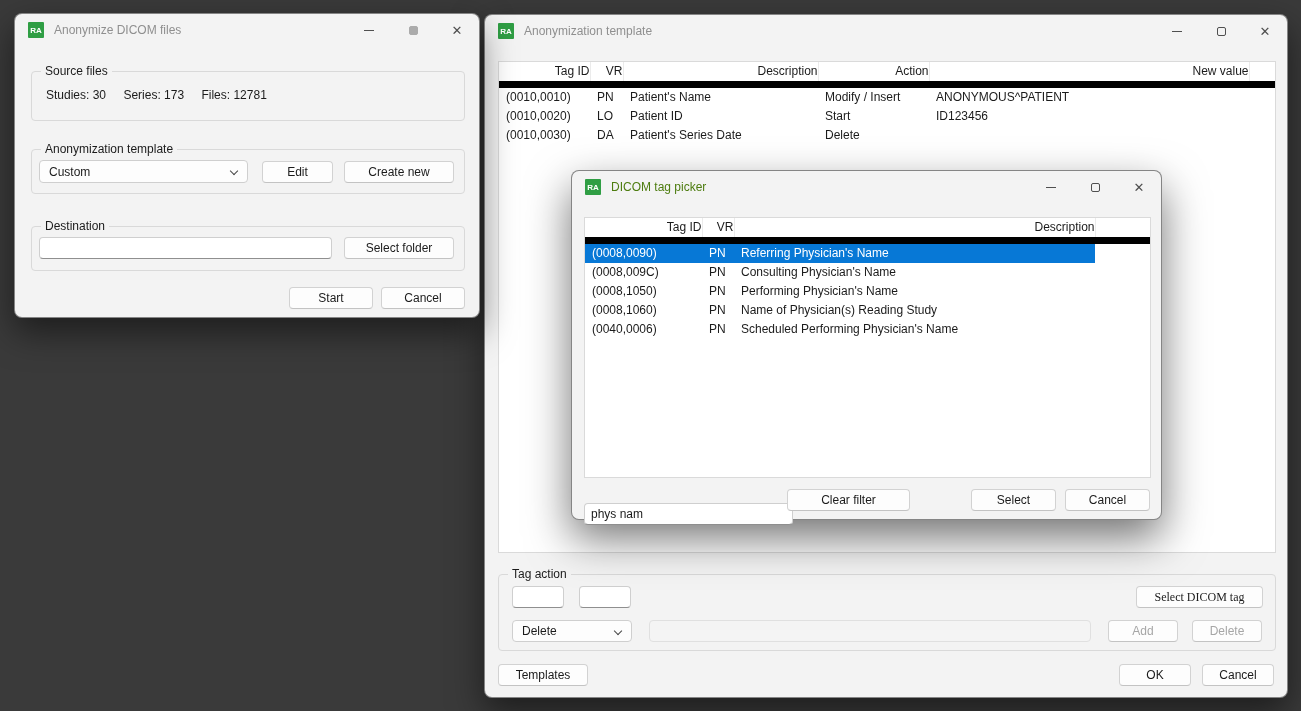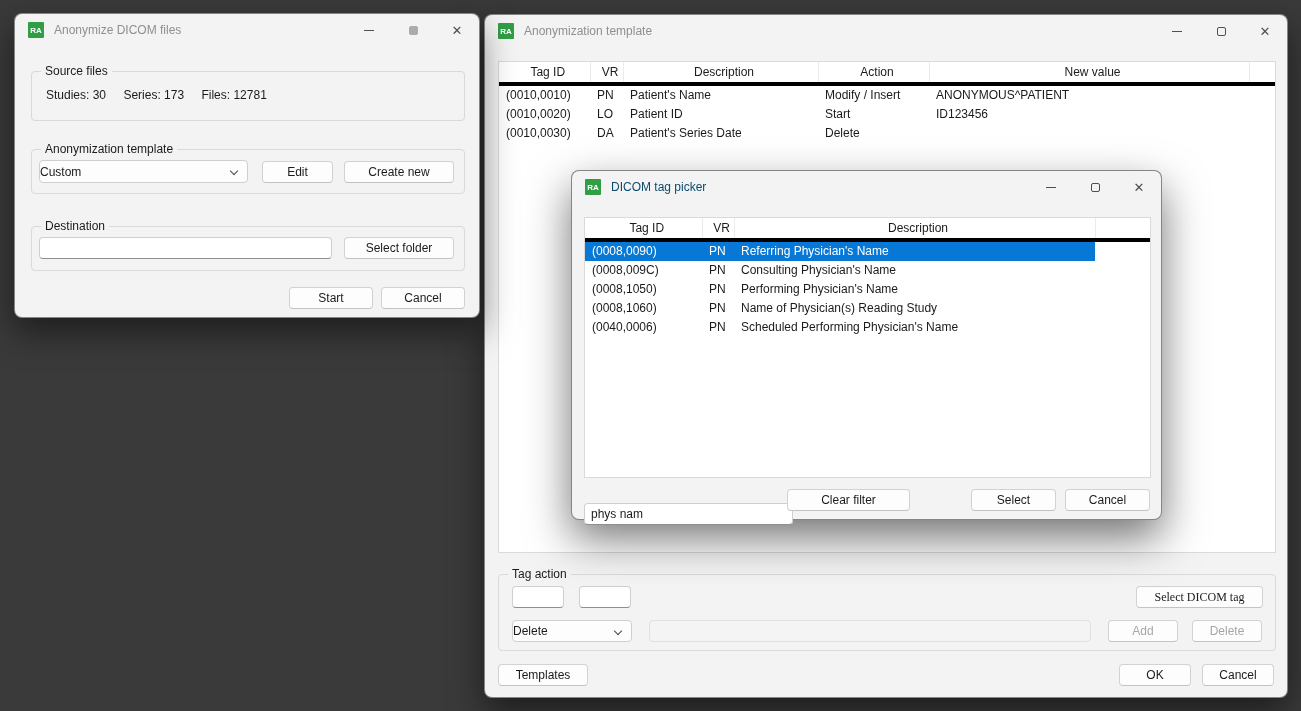--- a/index.html
+++ b/index.html
@@ -25,21 +25,21 @@
     border-top-left-radius:8px; border-top-right-radius:8px;
   }
   .app-icon {
     width:16px; height:16px; border-radius:1px;
     background: var(--logo-green, #2f9e44);
     color:#fff; font-weight:bold; font-size:8px;
     display:flex; align-items:center; justify-content:center;
     margin-left:13px; flex:0 0 auto;
   }
   .title-text { margin-left:10px; color:#8f8f8f; white-space:nowrap; }
-  .window.active .title-text { color:#0c4a6e; }
+  .window.active .title-text { color:#4d7c0f; }
   .win-controls { margin-left:auto; display:flex; height:100%; }
   .win-btn { width:44px; height:100%; display:flex; align-items:center; justify-content:center; color:#4f4f4f; font-size:12px; }
   .min-line { width:10px; height:1px; background:#4f4f4f; display:block; }
   .max-box { width:9px; height:9px; border:1px solid #4f4f4f; border-radius:2px; display:block; }
   .dim .min-line, .dim.max-box { border-color:#ababab; background:#ababab; }
   .max-box.dim { border-color:#ababab; }
   .glyph-close { font-size:13px; }
 
   .groupbox {
     position:absolute;
@@ -71,38 +71,38 @@
     border-radius:4px;
     padding:0 6px; font:inherit; color:#1b1b1b; outline:none;
   }
   .textbox.disabled { background:#f4f4f4; border-color:#e0e0e0; border-bottom-color:#e0e0e0; }
 
   .combo {
     position:absolute; height:23px;
     background:#fdfdfd;
     border:1px solid #cfcfcf;
     border-radius:4px;
-    display:flex; align-items:center; padding:0 0; white-space:nowrap;
+    display:flex; align-items:center; padding:0 9px; white-space:nowrap;
   }
   .chevron {
     position:absolute; right:10px; top:7px;
     width:6px; height:6px;
     border-right:1.4px solid #474747; border-bottom:1.4px solid #474747;
     transform: rotate(45deg);
   }
 
   .grid {
     position:absolute; background:#fff;
     border:1px solid #dadada; overflow:hidden;
   }
   .grid table { border-collapse:collapse; table-layout:fixed; width:100%; }
   .grid th {
-    height:22px; font-weight:400; text-align:center;
+    height:22px; font-weight:400; text-align:right;
     padding:0 0 0 7px;
-    border-right:1px solid #ebebeb; border-bottom:4px solid #000000;
+    border-right:1px solid #ebebeb; border-bottom:7px solid #000000;
     white-space:nowrap; overflow:hidden;
   }
   .grid th:last-child { border-right:none; }
   .grid td {
     height:19px; line-height:19px;
     padding:0 0 0 7px;
     white-space:nowrap; overflow:hidden;
   }
   .grid tr.selected td { background: var(--selection, #0078d7); color:#fff; }
   .grid tr.selected td.filler { background:#fff; color:inherit; }

